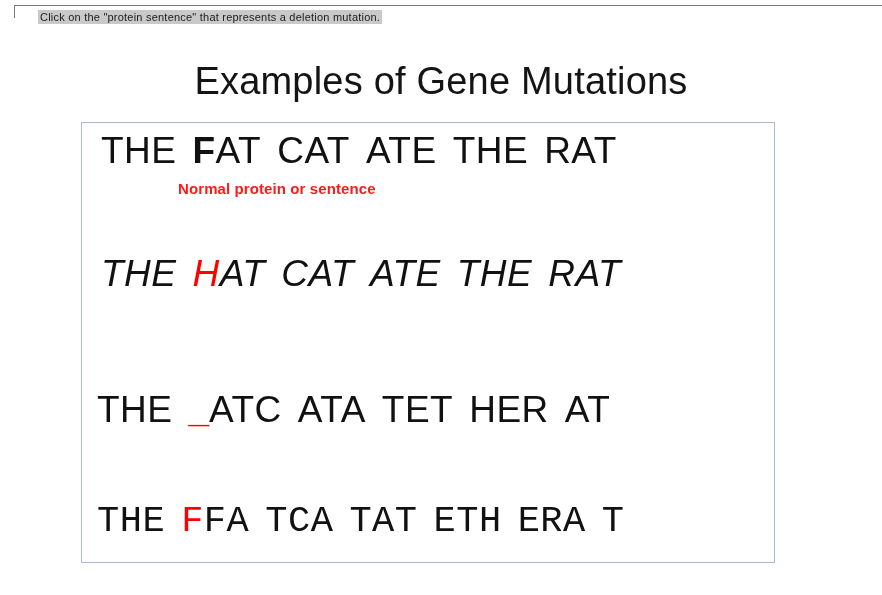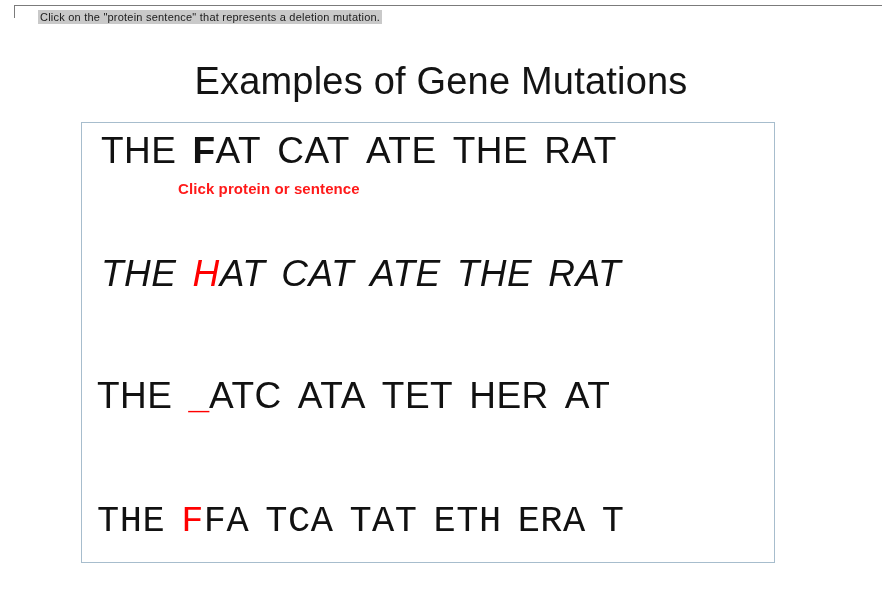--- a/index.html
+++ b/index.html
@@ -101,21 +101,21 @@
     font-weight: 400;
   }
   .del-mark {
     color: #ff0000;
     font-weight: 700;
     letter-spacing: 0;
   }
 
   #row-1 { left: 101px; top: 130px; }
   #row-2 { left: 101px; top: 253px; font-style: italic; }
-  #row-3 { left: 97px;  top: 375px; text-align: right; }
+  #row-3 { left: 97px;  top: 389px; text-align: right; }
   #row-4 { left: 97px;  top: 500px; font-family: Liberation Mono, monospace; }
 
   #normal-caption {
     position: absolute;
     left: 178px;
     top: 180px;
     font-family: "Liberation Sans", sans-serif;
     font-size: 15px;
     font-weight: 700;
     color: #ff1a1a;
@@ -132,21 +132,21 @@
 <div id="instruction-bar">Click on the "protein sentence" that represents a deletion mutation.</div>
 
 <div id="slide-title">Examples of Gene Mutations</div>
 
 <div id="sentence-box"></div>
 
 <div class="sentence-row" id="row-1">
   <span class="w">THE</span><span class="w"><span class="hl-bold">F</span><span>AT</span></span><span class="w">CAT</span><span class="w">ATE</span><span class="w">THE</span><span class="w">RAT</span>
 </div>
 
-<div id="normal-caption">Click protein or sentence</div>
+<div id="normal-caption">Normal protein or sentence</div>
 
 <div class="sentence-row" id="row-2">
   <span class="w">THE</span><span class="w"><span class="hl-red">H</span><span>AT</span></span><span class="w">CAT</span><span class="w">ATE</span><span class="w">THE</span><span class="w">RAT</span>
 </div>
 
 <div class="sentence-row" id="row-3">
   <span class="w">THE</span><span class="w"><span class="del-mark">_</span><span>ATC</span></span><span class="w">ATA</span><span class="w">TET</span><span class="w">HER</span><span class="w">AT</span>
 </div>
 
 <div class="sentence-row" id="row-4">

